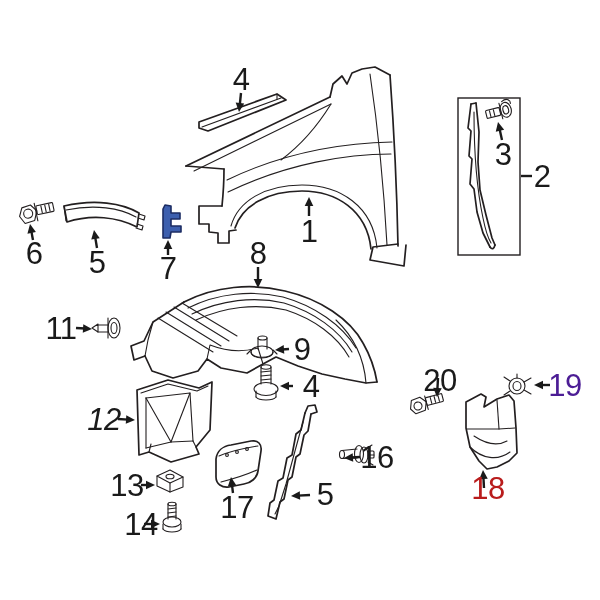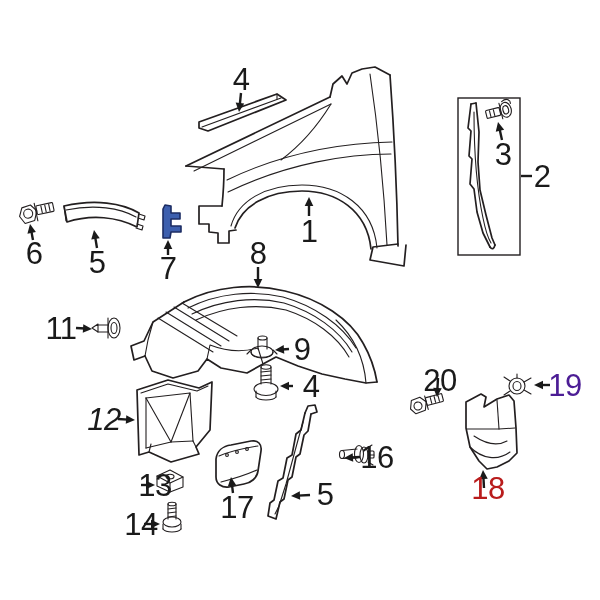--- a/index.html
+++ b/index.html
@@ -249,21 +249,21 @@
     <div class="callout" style="left: 503px; top: 154px; color: rgb(26, 26, 26);">3</div>
     <div class="callout" style="left: 241px; top: 79px; color: rgb(26, 26, 26);">4</div>
     <div class="callout" style="left: 97px; top: 262px; color: rgb(26, 26, 26);">5</div>
     <div class="callout" style="left: 34px; top: 253px; color: rgb(26, 26, 26);">6</div>
     <div class="callout" style="left: 168px; top: 268px; color: rgb(26, 26, 26);">7</div>
     <div class="callout" style="left: 258px; top: 253px; color: rgb(26, 26, 26);">8</div>
     <div class="callout" style="left: 302px; top: 349px; color: rgb(26, 26, 26);">9</div>
     <div class="callout" style="left: 311px; top: 386px; color: rgb(26, 26, 26);">4</div>
     <div class="callout" style="left: 61px; top: 328px; color: rgb(26, 26, 26);">11</div>
     <div class="callout" style="left: 104px; top: 419px; color: rgb(26, 26, 26); font-style: italic;">12</div>
-    <div class="callout" style="left: 127px; top: 485px; color: rgb(26, 26, 26); margin-left: 28px;">13</div>
+    <div class="callout" style="left: 127px; top: 485px; color: rgb(26, 26, 26);">13</div>
     <div class="callout" style="left: 129px; top: 524px; color: rgb(26, 26, 26); margin-left: 12px;">14</div>
     <div class="callout" style="left: 325px; top: 494px; color: rgb(26, 26, 26);">5</div>
     <div class="callout" style="left: 377px; top: 457px; color: rgb(26, 26, 26); text-align: right;">16</div>
     <div class="callout" style="left: 237px; top: 507px; color: rgb(26, 26, 26);">17</div>
     <div class="callout" style="left: 488px; top: 488px; color: #b91c1c;">18</div>
     <div class="callout" style="left: 565px; top: 385px; color: #4c1d95;">19</div>
     <div class="callout" style="left: 440px; top: 366px; color: rgb(26, 26, 26); margin-top: 14px;">20</div>
   </div>
 
 </body></html>

